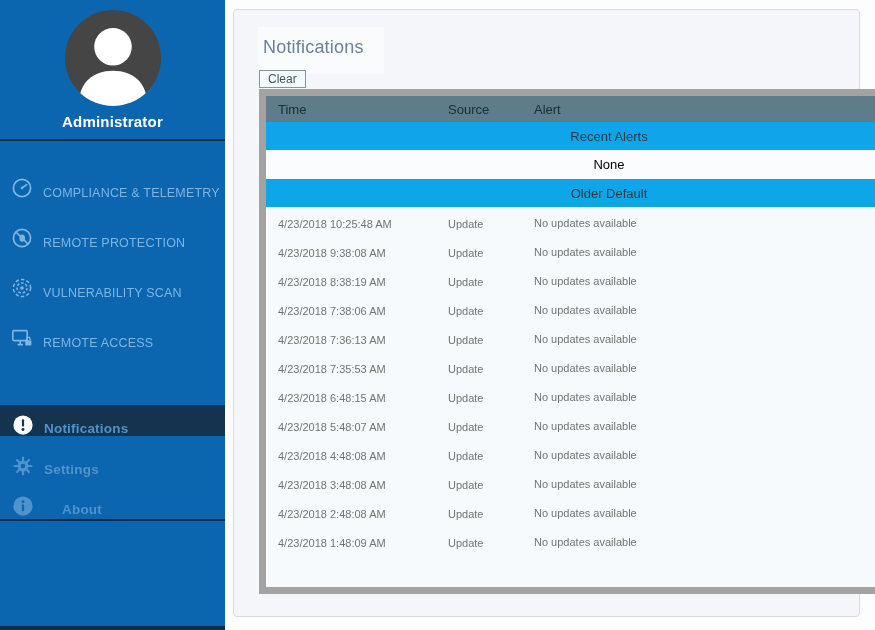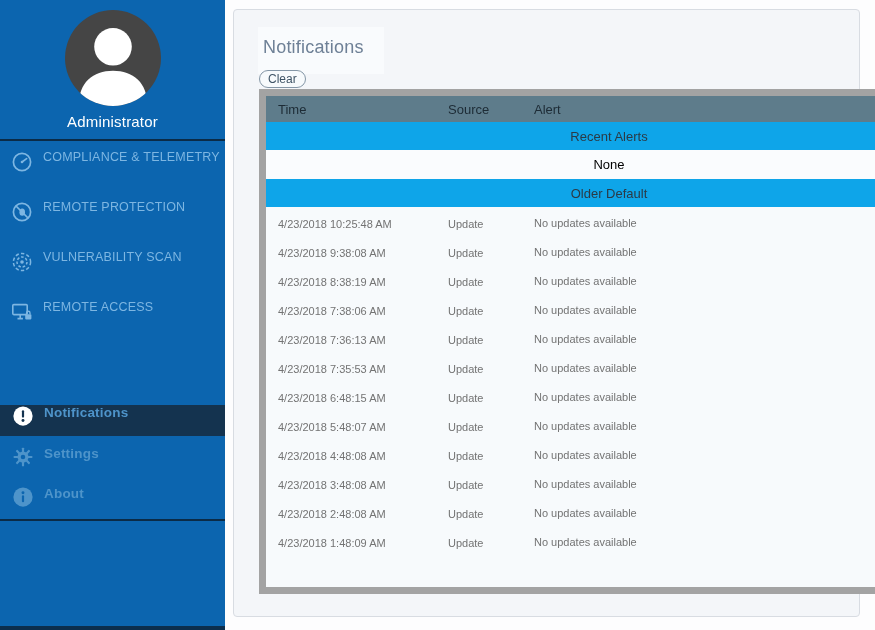--- a/index.html
+++ b/index.html
@@ -5,46 +5,46 @@
   html,body{margin:0;padding:0;background:#fdfdfe;}
   body{width:875px;height:630px;font-family:"Liberation Sans",sans-serif;-webkit-font-smoothing:antialiased;}
   *{box-sizing:border-box;}
   .app{position:relative;width:875px;height:630px;overflow:hidden;background:#fdfdfe;}
 
   
   .sidebar{position:absolute;left:0;top:0;width:225px;height:630px;background:#0c65af;}
   .profile{position:absolute;top:0;left:0;width:225px;text-align:center;}
   .avatar{width:96px;height:96px;border-radius:50%;background:#454545;margin:10px auto 7px;overflow:hidden;}
   .avatar svg{display:block;width:96px;height:96px;}
-  .user-name{color:#ffffff;font-size:15px;font-weight:400;letter-spacing:.2px;}
+  .user-name{color:#ffffff;font-size:15px;font-weight:700;letter-spacing:.2px;}
   .side-divider{position:absolute;left:0;width:225px;height:2px;background:#0b2b47;}
   .d1{top:139px;}
   .d2{top:519px;}
   .bottom-strip{position:absolute;left:0;bottom:0;width:225px;height:4px;background:#0c2e4d;}
 
   .nav-main{position:absolute;top:141px;left:0;width:225px;padding-top:9px;}
-  .nav-item{display:flex;align-items:flex-start;padding-left:10px;color:#7db6e2;cursor:pointer;}
+  .nav-item{display:flex;align-items:flex-end;padding-left:10px;color:#7db6e2;cursor:pointer;}
   .nav-main .nav-item{height:50px;}
   .nav-icon{width:24px;height:24px;margin-right:9px;display:inline-flex;flex:0 0 24px;}
   .nav-icon svg{width:100%;height:100%;}
   .nav-main .nav-label{font-size:12.5px;letter-spacing:.2px;white-space:nowrap;}
 
   #nav-bottom .nav-item{position:absolute;left:0;width:225px;height:31px;padding-left:12px;color:#4e94ca;}
   #nav-bottom .nav-item .nav-icon{width:22px;height:22px;flex:0 0 22px;margin-right:10px;}
   #nav-bottom .nav-label{font-size:13.5px;font-weight:700;letter-spacing:.2px;}
   #nav-bottom .nav-item:nth-child(1){top:405px;}
   #nav-bottom .nav-item:nth-child(2){top:446px;}
-  #nav-bottom .nav-item:nth-child(3){top:486px;}
+  #nav-bottom .nav-item:nth-child(3){top:486px;gap:18px;}
   .nav-item.selected{background:#14334f;color:#ffffff;}
 
   
   .panel{position:absolute;left:233px;top:9px;width:627px;height:608px;background:#f4f6f9;border:1px solid #d8dce2;border-radius:4px;}
   .title-glow{position:absolute;left:24px;top:17px;width:126px;height:47px;background:#f9fbfd;}
   .page-title{position:absolute;left:29px;top:27px;margin:0;font-size:18px;font-weight:400;color:#6e8096;letter-spacing:.2px;}
-  .clear-btn{position:absolute;left:25px;top:60px;height:18px;padding:0 8px;font-family:inherit;font-size:12px;color:#3f5466;background:#f7fafc;border:1px solid #8496a6;border-radius:9px;line-height:15px;cursor:pointer;}
+  .clear-btn{position:absolute;left:25px;top:60px;height:18px;padding:0 8px;font-family:inherit;font-size:12px;color:#3f5466;background:#f7fafc;border:1px solid #8496a6;border-radius:0;line-height:15px;cursor:pointer;}
 
   .table{position:absolute;left:25px;top:79px;width:700px;height:505px;border:7px solid #a3a3a3;background:#f7fafc;overflow:hidden;}
   .grid-cols{display:grid;grid-template-columns:170px 86px 1fr;padding-left:12px;}
   .thead{height:26px;background:#5e7c8b;align-items:center;color:#1d2b35;font-size:13px;}
   .rows{position:absolute;top:26px;left:0;right:0;bottom:0;overflow:hidden;}
   .row-section{height:28px;background:#0ea5e9;display:flex;align-items:center;justify-content:center;font-size:13px;color:#2b3a46;}
   .row-message{height:29px;background:#fafcfe;display:flex;align-items:center;justify-content:center;font-size:13px;color:#000000;}
   .row-data{min-height:29px;align-items:center;font-size:11px;color:#737373;padding-top:8px;padding-bottom:4px;}
   .cell-alert{padding-right:14px;line-height:1.4;}
   .scroll-thumb{position:absolute;right:1px;top:26px;width:8px;height:96px;background:linear-gradient(to right,#c2c6cb,#a6abb2);border:1px solid #8d939b;border-radius:4px;cursor:pointer;}

